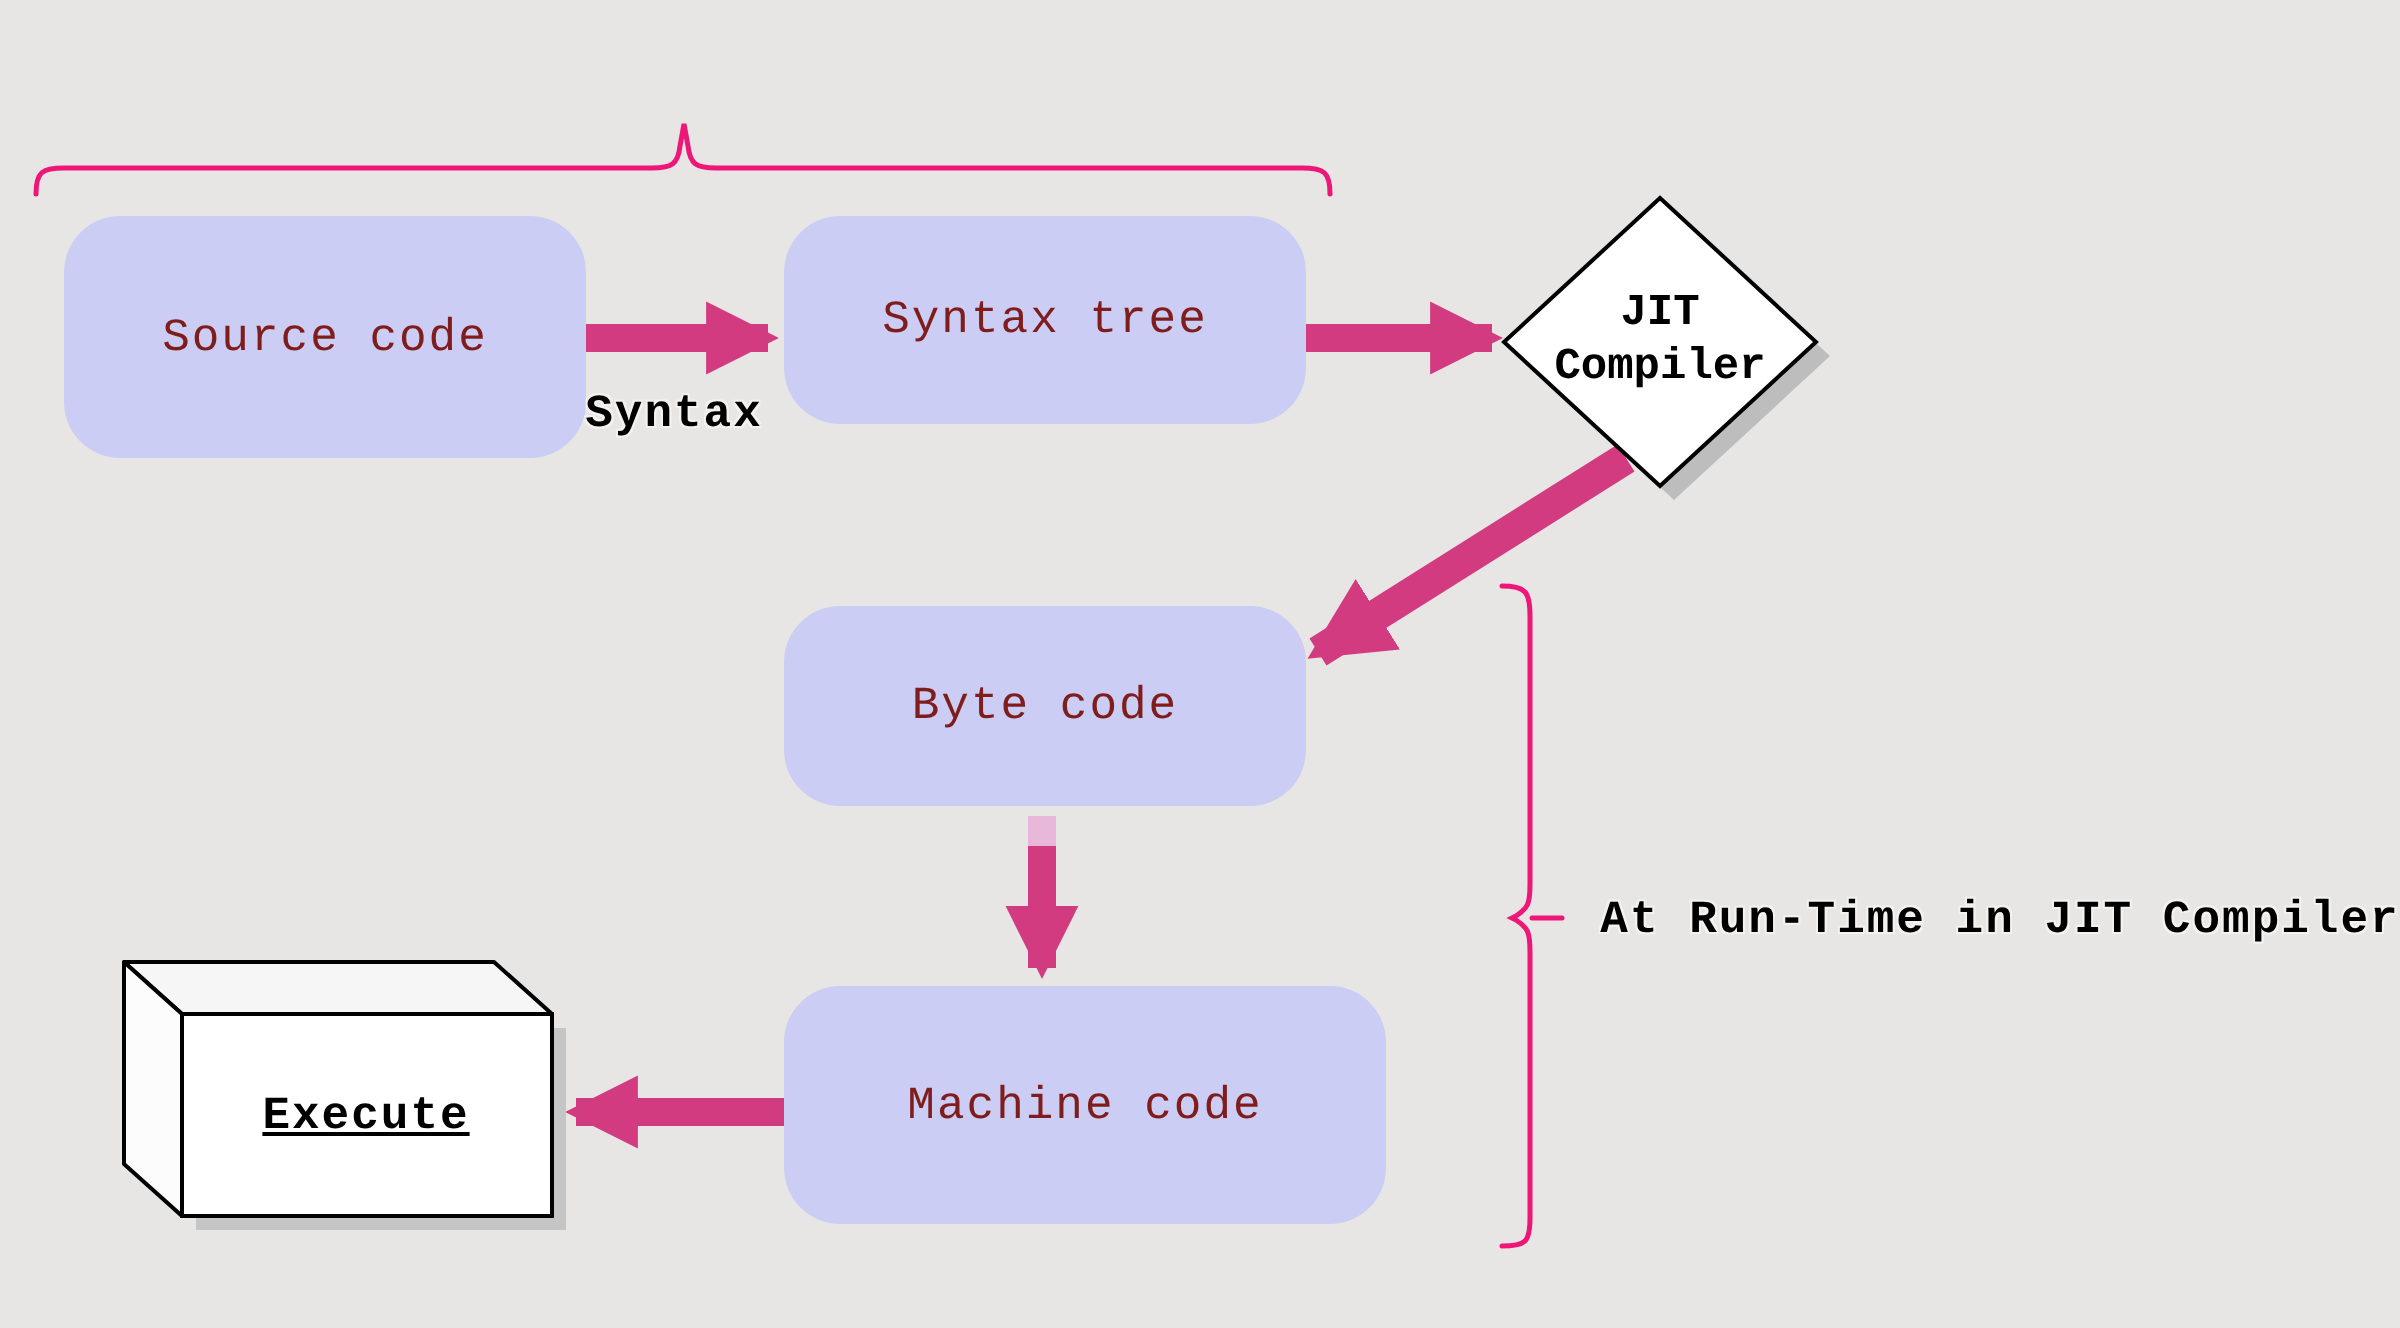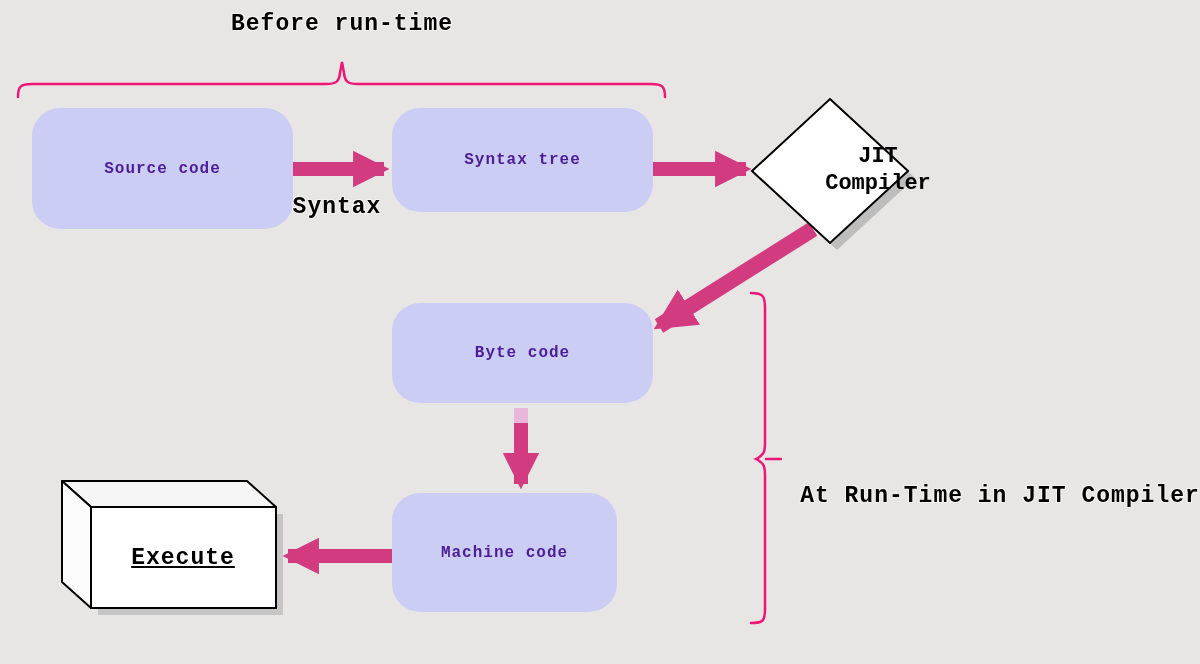--- a/index.html
+++ b/index.html
@@ -12,55 +12,54 @@
   }
   #diagram-svg{position:absolute;left:0;top:0;z-index:1;}
   .node-box{
     position:absolute;
     background:#cccdf4;
     border-radius:28px;
     display:flex;align-items:center;justify-content:center;
     z-index:2;
   }
   .node-label{
-    font-weight:700;font-size:16px;color:#4c1d95;
+    font-weight:400;font-size:23px;color:#7f1d1d;
     white-space:nowrap;letter-spacing:1px;
   }
   .float-label{
     position:absolute;
     transform:translate(-50%,-50%);
     font-weight:700;font-size:23px;color:#000;
     white-space:nowrap;letter-spacing:1px;
     z-index:3;
     text-shadow:-1px -1px 0 #f3f2f1,1px -1px 0 #f3f2f1,-1px 1px 0 #f3f2f1,1px 1px 0 #f3f2f1;
   }
   .diamond-label{
     position:absolute;
     left:830px;top:170px;
     transform:translate(-50%,-50%);
     font-weight:700;font-size:22px;color:#000;
     text-align:center;line-height:27px;white-space:nowrap;
     z-index:3;
-    margin-left:48px;
   }
   .arrow-tail-ghost{
     position:absolute;
     left:514px;top:408px;width:14px;height:15px;
     background:#e8b7d9;
     z-index:3;
   }
   #src-box{left:32px;top:108px;width:261px;height:121px;}
   #syn-box{left:392px;top:108px;width:261px;height:104px;}
   #byte-box{left:392px;top:303px;width:261px;height:100px;}
-  #mach-box{left:392px;top:493px;width:225px;height:119px;}
+  #mach-box{left:392px;top:493px;width:301px;height:119px;}
   #exec-label{left:183px;top:558px;text-shadow:none;text-decoration:underline;}
   #before-label{left:342px;top:24px;}
   #parse-label{left:337px;top:207px;}
   #translate-label{left:646px;top:454px;}
-  #atruntime-label{left:1000px;top:460px;margin-top:36px;}
+  #atruntime-label{left:1000px;top:460px;}
 </style>
 </head>
 <body>
 
 <div id="canvas">
 
   <svg id="diagram-svg" width="1200" height="664" viewBox="0 0 1200 664">
     <defs>
       <marker id="ah" viewBox="0 0 10 10" refX="8.5" refY="5" markerWidth="2.6" markerHeight="3" orient="auto-start-reverse">
         <path d="M0,0 L10,5 L0,10 z" fill="#d23b80"></path>
@@ -115,21 +114,20 @@
 
   <div class="node-box" id="mach-box">
     <span class="node-label">Machine code</span>
   </div>
 
   <div class="diamond-label">
     <div>JIT</div>
     <div>Compiler</div>
   </div>
 
-  <div class="float-label" id="before-label">Before run-time</div>
 
   <div class="float-label" id="parse-label">Syntax</div>
 
 
   <div class="float-label" id="atruntime-label">At Run-Time in JIT Compiler</div>
 
   <div class="float-label" id="exec-label">Execute</div>
 
 </div>
 

